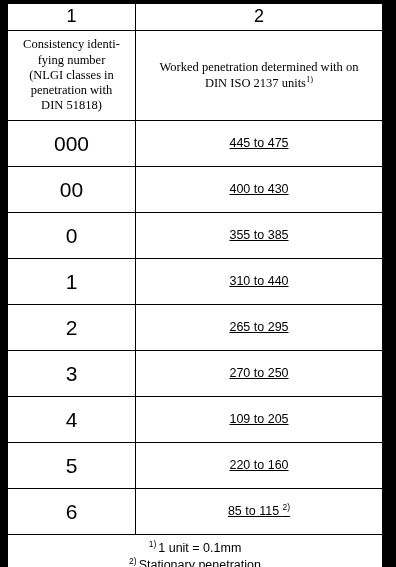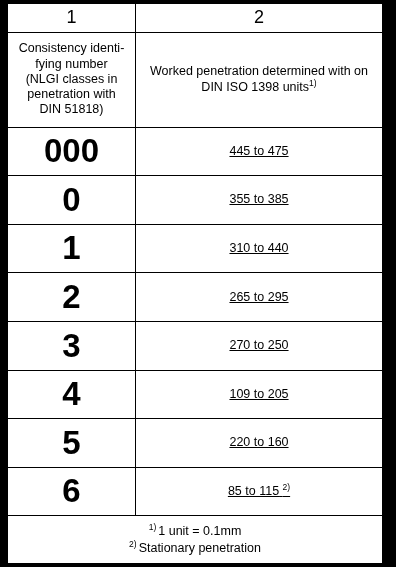--- a/index.html
+++ b/index.html
@@ -54,26 +54,26 @@
     height: 26px;
   }
 
   
   .hdr-desc {
     font-size: 12.5px;
     height: 89px;
     padding: 3px 6px;
   }
   .hdr-desc-wrap { display: block; }
-  .hdr-line { display: block; white-space: nowrap; }
+  .hdr-line { display: block; white-space: nowrap; font-family: Liberation Serif, serif; }
 
   
   .cell-class {
-    font-size: 33px;
-    font-weight: 700;
+    font-size: 21px;
+    font-weight: 400;
     margin-top: 24px;
   }
   .cell-pen {
     font-size: 12.5px;
     text-decoration: underline;
   }
   tr.data-row td { height: 45px; }
 
   sup {
     font-size: 8.5px;
@@ -121,28 +121,32 @@
             <span class="hdr-line">Consistency identi-</span>
             <span class="hdr-line">fying number</span>
             <span class="hdr-line">(NLGI classes in</span>
             <span class="hdr-line">penetration  with</span>
             <span class="hdr-line">DIN 51818)</span>
           </span>
         </td>
         <td class="hdr-desc">
           <span class="hdr-desc-wrap">
             <span class="hdr-line">Worked penetration determined with on</span>
-            <span class="hdr-line"><span>DIN ISO 1398 units</span><sup>1)</sup></span>
+            <span class="hdr-line"><span>DIN ISO 2137 units</span><sup>1)</sup></span>
           </span>
         </td>
       </tr>
 
       <tr class="data-row">
         <td class="cell-class">000</td>
         <td class="cell-pen">445 to 475</td>
+      </tr>
+      <tr class="data-row">
+        <td class="cell-class">00</td>
+        <td class="cell-pen">400 to 430</td>
       </tr>
       <tr class="data-row">
         <td class="cell-class">0</td>
         <td class="cell-pen">355 to 385</td>
       </tr>
       <tr class="data-row">
         <td class="cell-class">1</td>
         <td class="cell-pen">310 to 440</td>
       </tr>
       <tr class="data-row">

